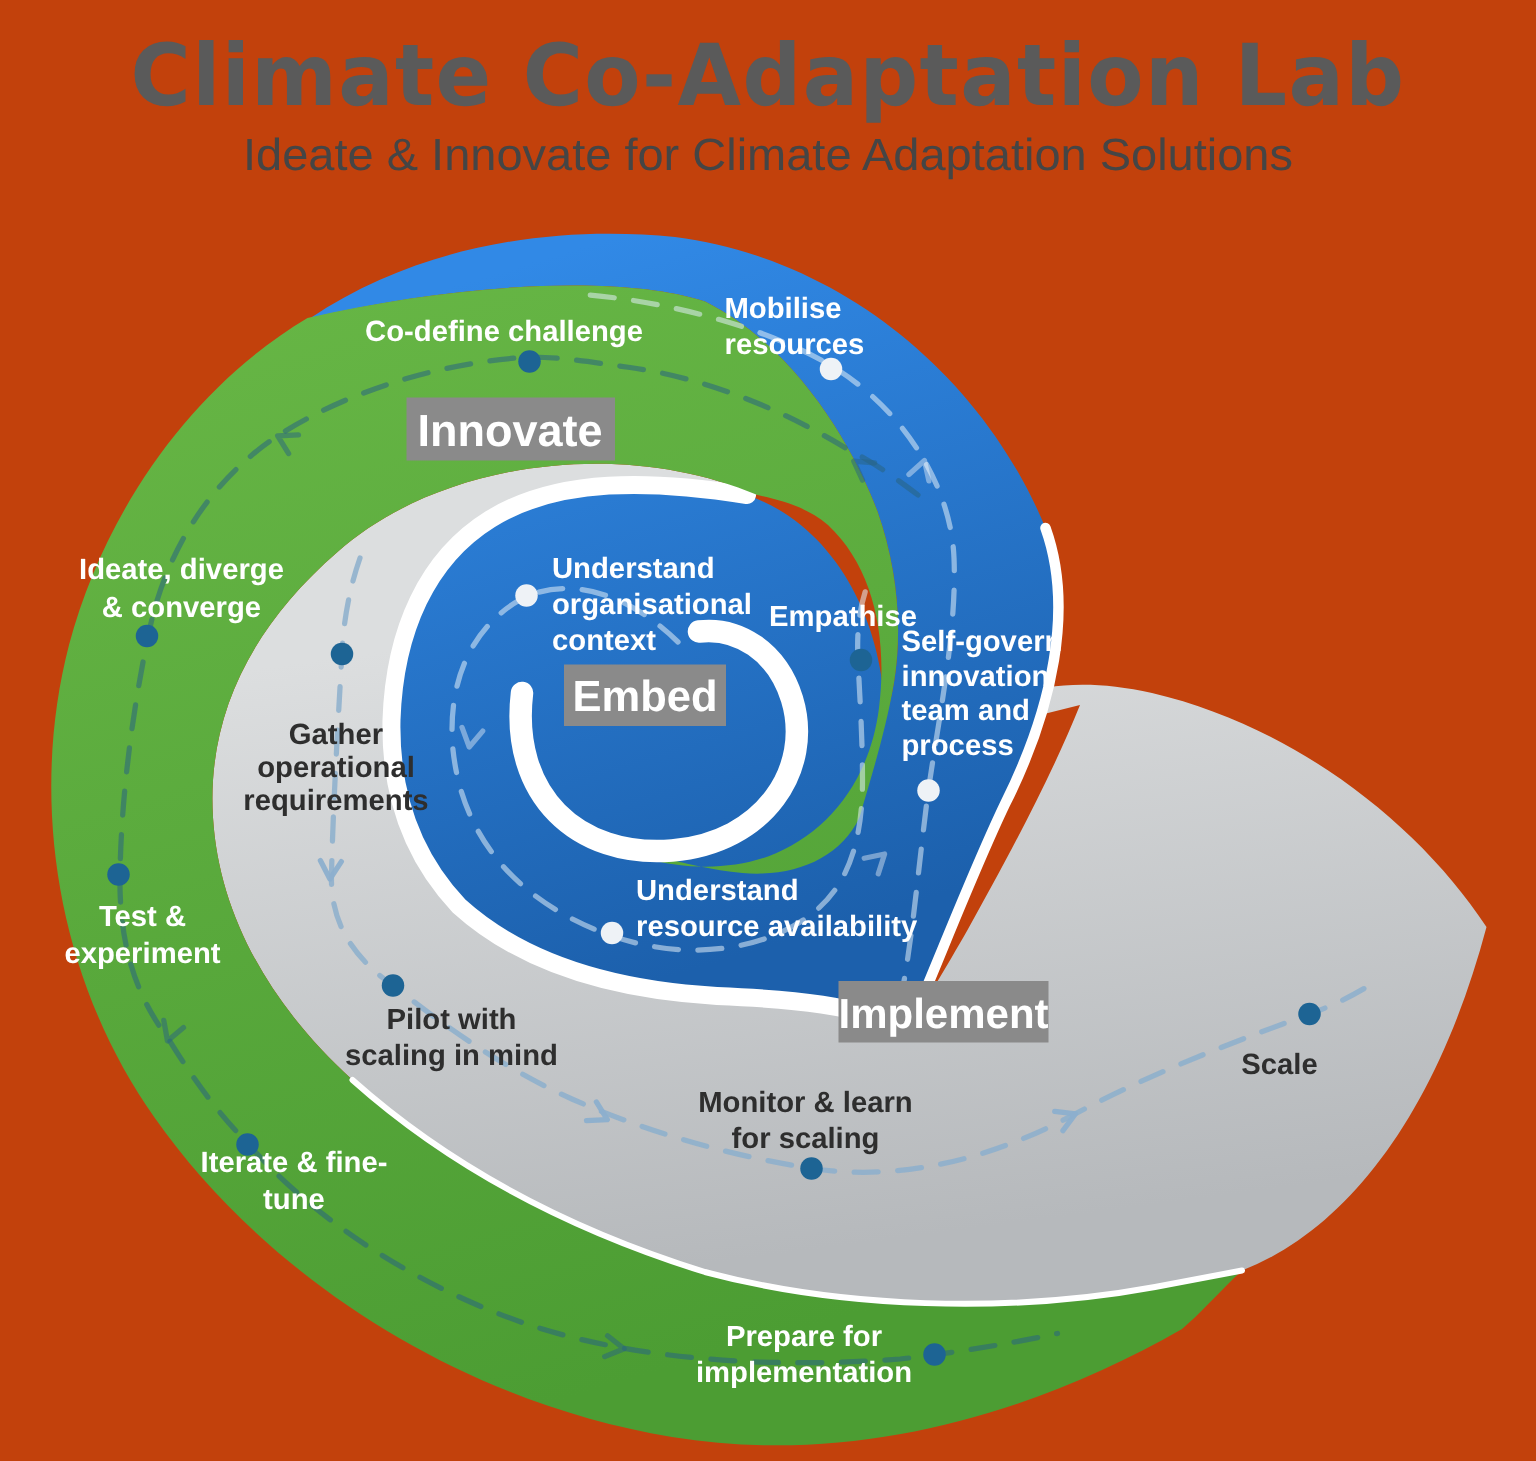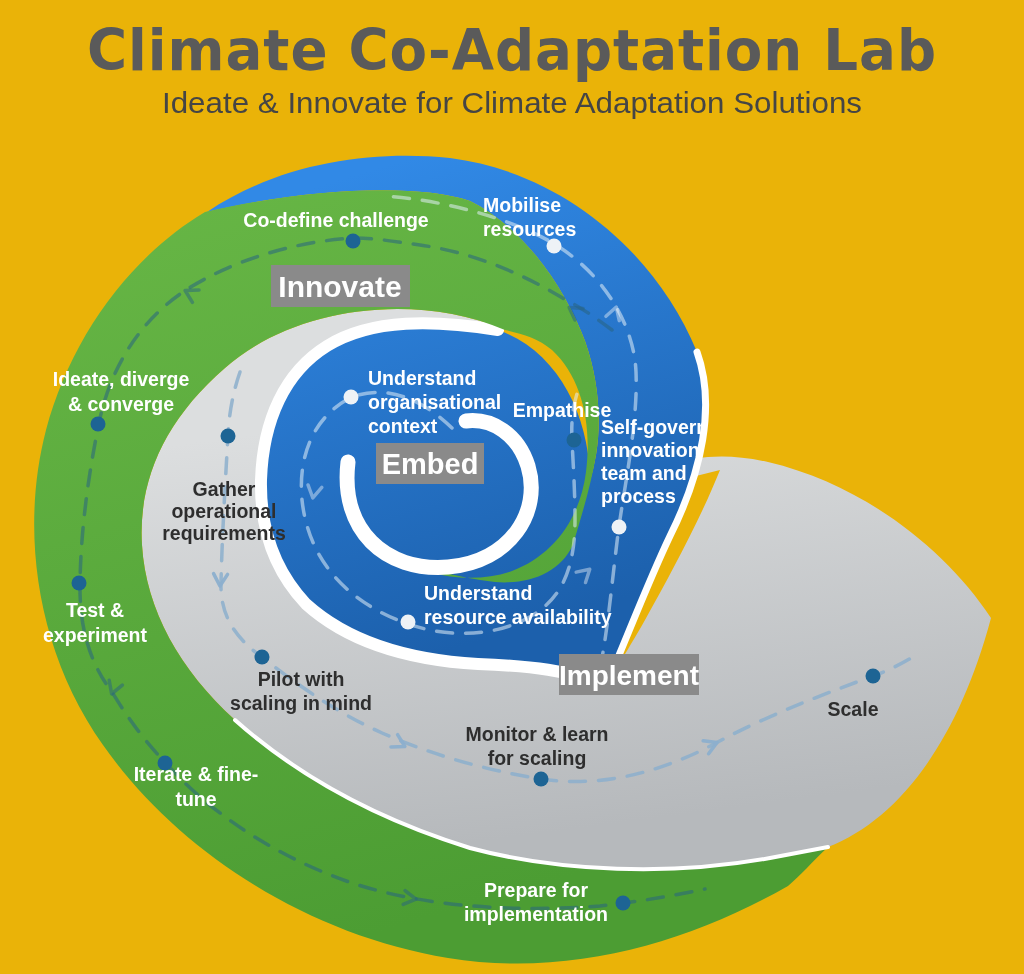--- a/index.html
+++ b/index.html
@@ -1,16 +1,16 @@
 <!DOCTYPE html>
 <html><head>
 <meta charset="utf-8">
 <style>
   html,body{margin:0;padding:0;background:#ffffff;}
-  .stage{position:relative;width:1024px;height:974px;background:#eab308;overflow:hidden;}
+  .stage{position:relative;width:1024px;height:974px;background:#c2410c;overflow:hidden;}
   svg{display:block;}
   .title-text{font-family:"DejaVu Sans",sans-serif;font-weight:bold;font-size:57px;fill:#5a5a5a;letter-spacing:1px;}
   .subtitle-text{font-family:"Liberation Sans",sans-serif;font-size:30px;fill:#454545;}
   .step{font-family:"Liberation Sans",sans-serif;font-size:19.5px;font-weight:600;}
   .step.light{fill:#ffffff;}
   .step.dark{fill:#2e2e2e;}
   .phase-text{font-family:"Liberation Sans",sans-serif;font-weight:bold;fill:#ffffff;}
   .dash{fill:none;stroke-linecap:round;stroke-dasharray:16 13;stroke-width:3.5px;}
   .dash.on-green{stroke:rgba(40,100,130,0.55);}
   .dash.on-blue{stroke:rgba(225,238,248,0.55);}

